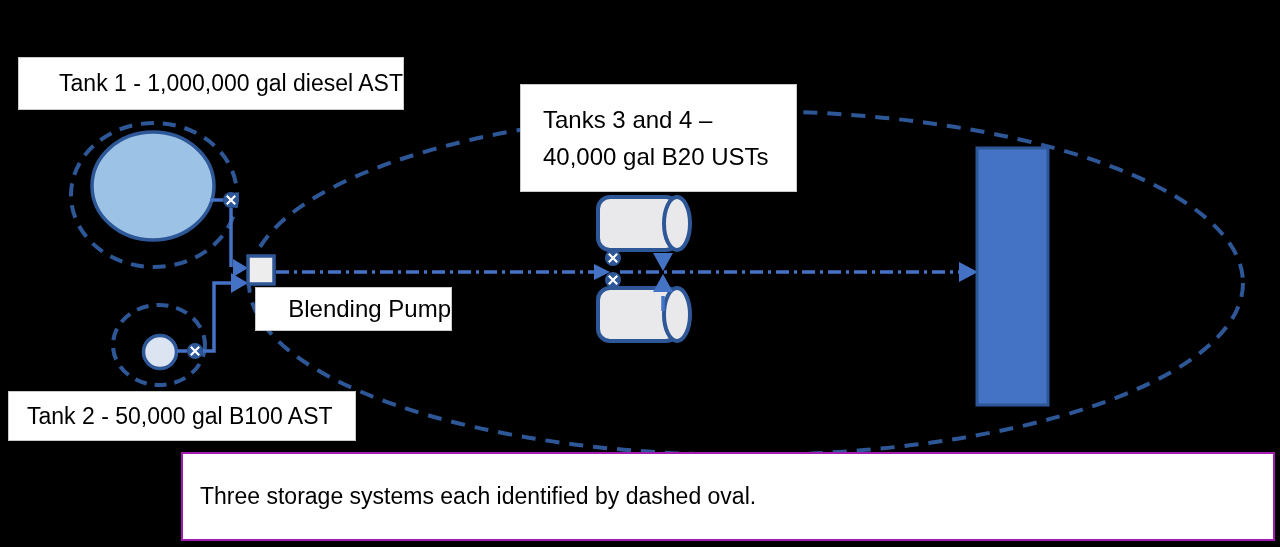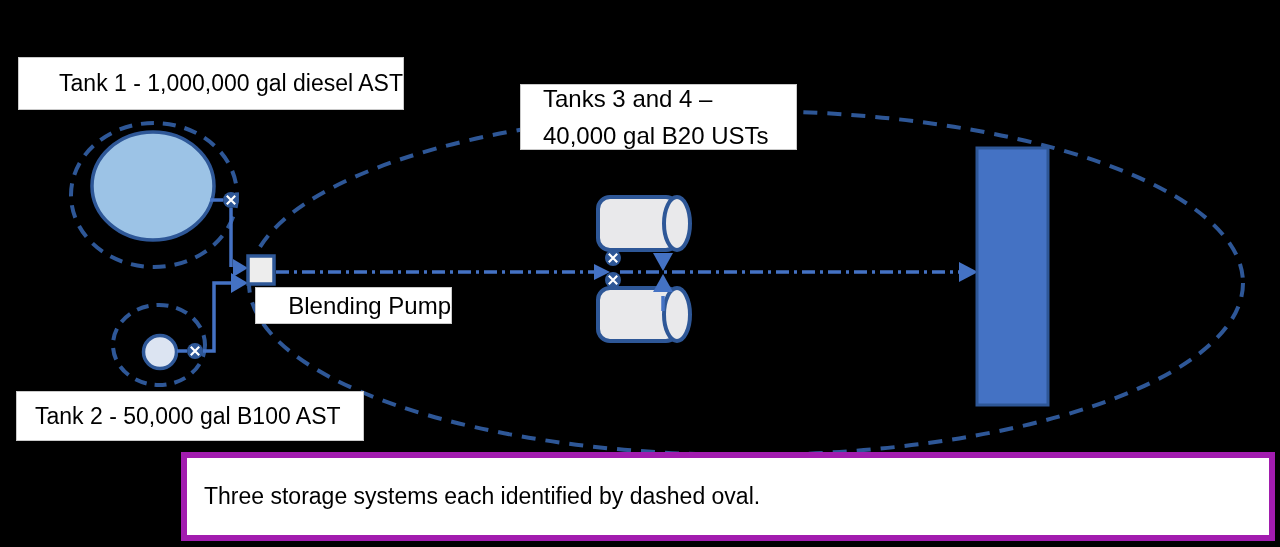--- a/index.html
+++ b/index.html
@@ -17,27 +17,27 @@
     background:#fff;
     color:#000;
     border:1px solid #c9c9c9;
     display:flex;
     flex-direction:column;
     justify-content:center;
   }
   .label.center{align-items:flex-end;text-align:center;}
   .label .ln{white-space:nowrap;}
   .tank1-label{left:18px;top:57px;width:386px;height:53px;font-size:23px;}
-  .tanks34-label{left:520px;top:84px;width:277px;height:66px;font-size:24px;line-height:37px;padding-left:22px;}
-  .blending-label{left:255px;top:287px;width:197px;height:37px;font-size:24px;}
+  .tanks34-label{left:520px;top:84px;width:277px;height:108px;font-size:24px;line-height:37px;padding-left:22px;}
+  .blending-label{left:255px;top:287px;width:197px;height:44px;font-size:24px;}
   .dispensers-label{left:1063px;top:228px;width:155px;height:87px;font-size:24px;line-height:38px;padding-left:18px;}
-  .tank2-label{left:16px;top:391px;width:348px;height:50px;font-size:23px;padding-left:18px;}
+  .tank2-label{left:8px;top:391px;width:348px;height:50px;font-size:23px;padding-left:18px;}
   .note-box{
     left:181px;top:452px;width:1094px;height:89px;
-    border:6px solid #a21caf;
+    border:2px solid #a21caf;
     font-size:23px;line-height:35px;
     padding-left:17px;
     justify-content:center;
   }
 </style>
 </head>
 <body>
 
 <div class="stage">
 

